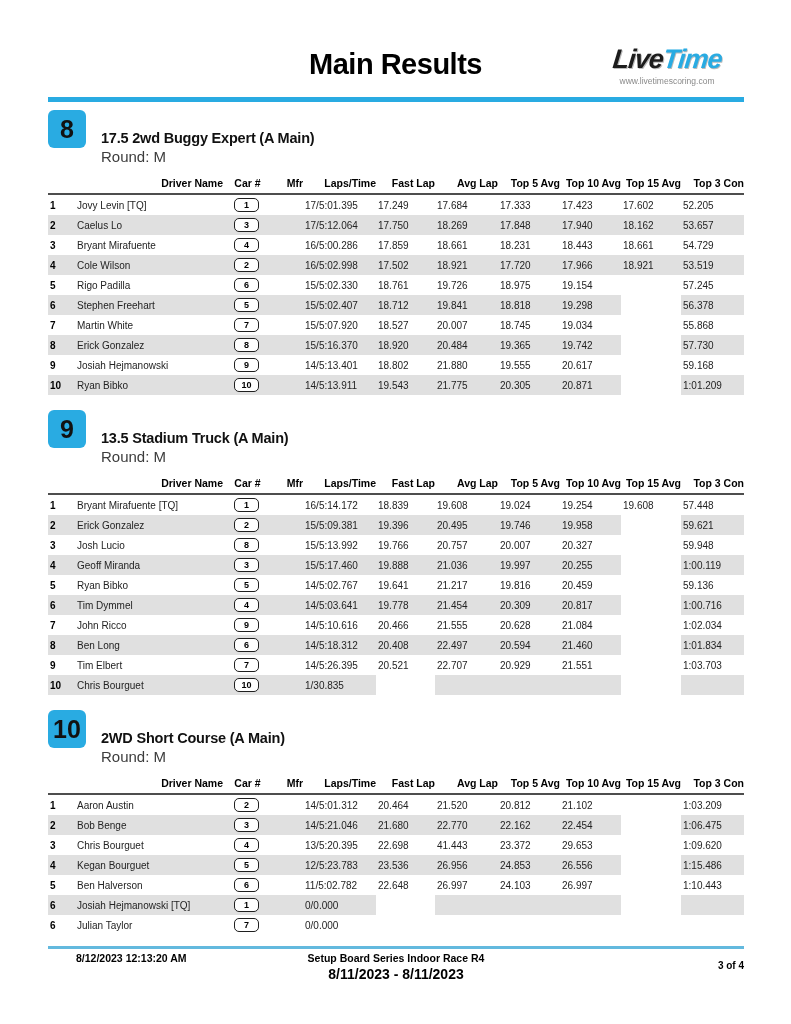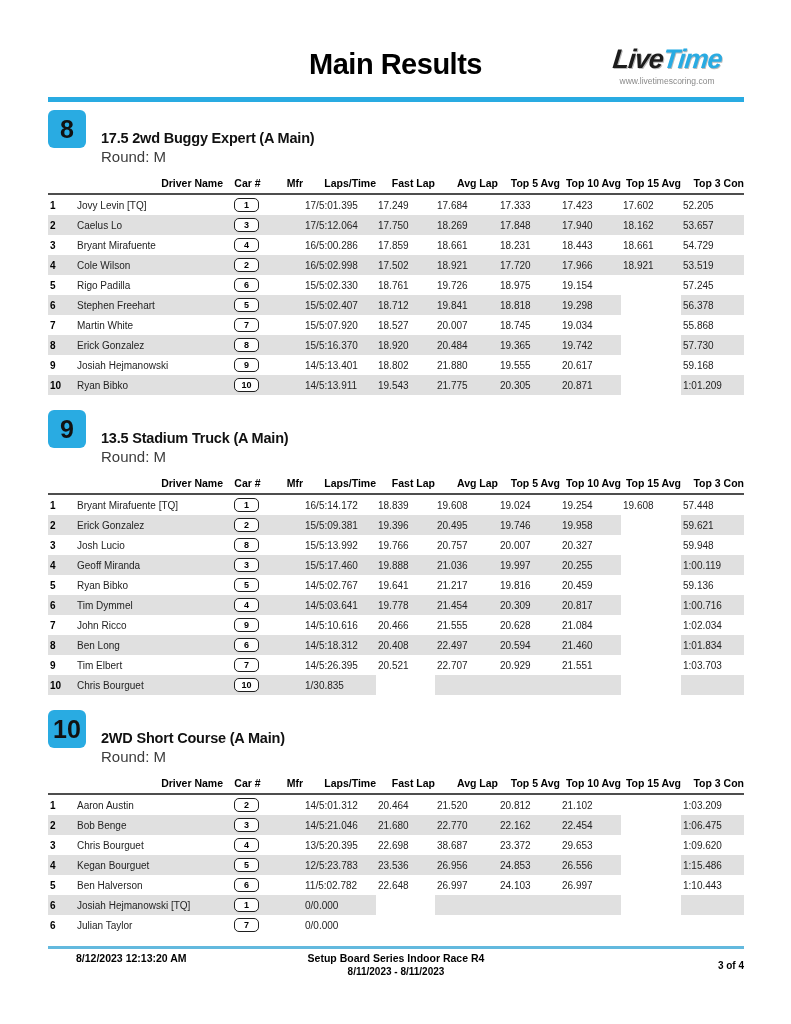--- a/index.html
+++ b/index.html
@@ -50,21 +50,21 @@
     font-size:9px; font-weight:bold; color:#000; text-align:center; }
 
   
   .footer { position:absolute; left:48px; top:946px; width:696px; }
   .rule-bottom { width:100%; height:2.5px; background:#63b9de; }
   .footer-row { position:relative; margin-top:3px; }
   .footer-left { position:absolute; left:0; top:0; font-size:10.5px; font-weight:bold; color:#000;padding-left:28px; }
   .footer-right { position:absolute; right:0; top:0; font-size:10px; font-weight:bold; color:#000;margin-top:8px; }
   .footer-center { text-align:center; }
   .footer-title { font-size:10.5px; font-weight:bold; color:#000; }
-  .footer-dates { font-size:10px; font-weight:bold; color:#000; margin-top:2px; }
+  .footer-dates { font-size:14px; font-weight:bold; color:#000; margin-top:2px; }
 </style>
 </head>
 <body>
 
 <div class="page">
 
   <div class="doc-title">Main Results</div>
 
   <div class="logo">
     <div class="logo-text"><span class="logo-live">Live</span><span class="logo-time">Time</span></div>
@@ -483,21 +483,21 @@
               <td class="col-top15 blank"></td>
               <td class="col-top3">1:06.475</td>
             </tr>
             <tr>
               <td class="col-pos">3</td>
               <td class="col-driver">Chris Bourguet</td>
               <td class="col-car"><span class="car-badge">4</span></td>
               <td class="col-mfr"></td>
               <td class="col-laps">13/5:20.395</td>
               <td class="col-fast">22.698</td>
-              <td class="col-avg">38.687</td>
+              <td class="col-avg">41.443</td>
               <td class="col-top5">23.372</td>
               <td class="col-top10">29.653</td>
               <td class="col-top15 blank"></td>
               <td class="col-top3">1:09.620</td>
             </tr>
             <tr class="striped">
               <td class="col-pos">4</td>
               <td class="col-driver">Kegan Bourguet</td>
               <td class="col-car"><span class="car-badge">5</span></td>
               <td class="col-mfr"></td>

